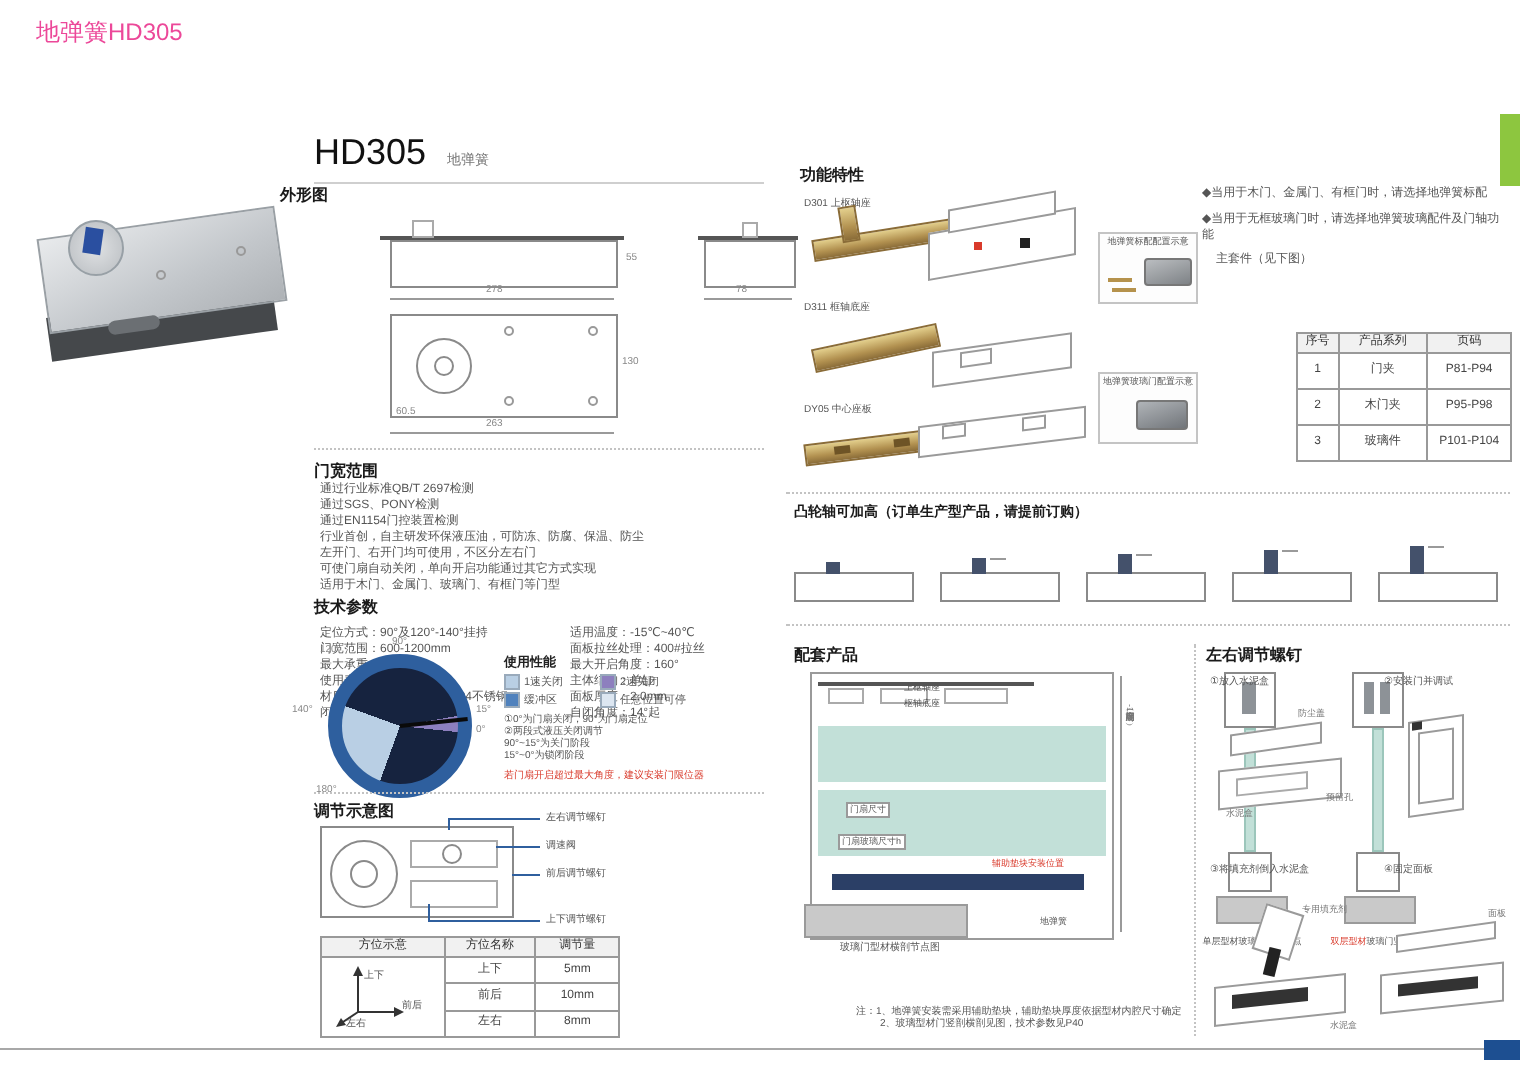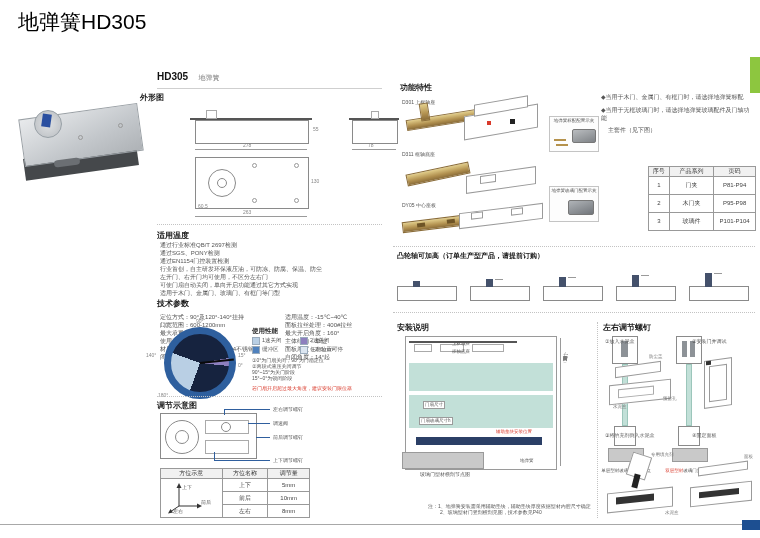--- a/index.html
+++ b/index.html
@@ -29,34 +29,34 @@
   .sq{width:6px;height:6px;display:inline-block;vertical-align:middle;margin-right:2px;border:1px solid #9ab}
   .lg1{background:#b9cfe4}.lg2{background:#8d7fbe}.lg3{background:#4f81bd}.lg4{background:#dce6f1}
   .glass{background:#c2e0d8}
   .brass{background:linear-gradient(180deg,#e3cf8c,#b29150 60%,#8a6c38)}
   .screwdot{width:3px;height:3px;border-radius:50%;border:1px solid #999;position:absolute}
   .iso{border:1px solid #9a9a9a;background:#fff}
 </style>
 </head>
 <body>
 
-<div class="a" style="left:18px;top:8px;font-size:21px;color:#000000">地弹簧HD305</div>
+<div class="a" style="left:18px;top:8px;font-size:12px;color:#ec4899">地弹簧HD305</div>
 
 <div class="a" style="left:8px;top:93px;width:142px;height:112px">
   <div class="a" style="left:16px;top:58px;width:114px;height:22px;background:#45484b;transform:rotate(-8deg)"></div>
   <div class="a" style="left:13px;top:18px;width:118px;height:46px;background:linear-gradient(160deg,#e8eaec,#c3c7cb 60%,#aeb2b6);border:1px solid #9aa0a5;transform:rotate(-8deg)"></div>
   <div class="a" style="left:26px;top:17px;width:26px;height:26px;border-radius:50%;background:radial-gradient(#dfe1e3,#b9bdc1);border:1px solid #98a0a6"></div>
   <div class="a" style="left:34px;top:21px;width:9px;height:13px;background:#2a4fa0;transform:rotate(8deg)"></div>
   <div class="screwdot" style="left:110px;top:30px"></div>
   <div class="screwdot" style="left:70px;top:42px"></div>
   <div class="a" style="left:46px;top:66px;width:26px;height:7px;border-radius:4px;background:#6b6f73;transform:rotate(-8deg)"></div>
 </div>
 
 <div class="a" style="left:157px;top:66px;width:225px;border-bottom:1px solid #cfcfcf;padding-bottom:4px">
-  <span style="font-size:10px;font-weight:bold;color:#111">HD305</span>
+  <span style="font-size:18px;font-weight:normal;color:#111">HD305</span>
   <span class="t7 g" style="margin-left:6px">地弹簧</span>
 </div>
 
 <div class="a hd" style="left:140px;top:92px">外形图</div>
 
 <div class="a bx" style="left:195px;top:120px;width:112px;height:22px"></div>
 <div class="a" style="left:190px;top:118px;width:122px;height:2px;background:#555"></div>
 <div class="a bx2" style="left:206px;top:110px;width:9px;height:7px"></div>
 <div class="a ln" style="left:195px;top:149px;width:112px;height:1px"></div>
 <div class="a dim" style="left:243px;top:142px">278</div>
@@ -77,21 +77,21 @@
   <div class="screwdot" style="left:98px;top:40px"></div>
 </div>
 <div class="a ln" style="left:195px;top:216px;width:112px;height:1px"></div>
 <div class="a dim" style="left:243px;top:209px">263</div>
 <div class="a dim" style="left:198px;top:203px">60.5</div>
 <div class="a dim" style="left:311px;top:178px">130</div>
 
 <div class="a dot" style="left:157px;top:194px;width:0px"></div>
 <div class="a dot" style="left:157px;top:224px;width:225px"></div>
 
-<div class="a hd" style="left:157px;top:230px">适用温度</div>
+<div class="a hd" style="left:157px;top:230px">门宽范围</div>
 <div class="a t6 gg" style="left:160px;top:241px;width:222px">
   <div>通过行业标准QB/T 2697检测</div>
   <div>通过SGS、PONY检测</div>
   <div>通过EN1154门控装置检测</div>
   <div class="nw">行业首创，自主研发环保液压油，可防冻、防腐、保温、防尘</div>
   <div>左开门、右开门均可使用，不区分左右门</div>
   <div>可使门扇自动关闭，单向开启功能通过其它方式实现</div>
   <div>适用于木门、金属门、玻璃门、有框门等门型</div>
 </div>
 
@@ -284,21 +284,21 @@
   <div class="a" style="left:235px;top:7px;width:7px;height:12px;background:#44516b"></div>
   <div class="a ln" style="left:244px;top:7px;width:8px;height:1px"></div>
   <div class="a bx" style="left:292px;top:18px;width:58px;height:13px"></div>
   <div class="a" style="left:308px;top:5px;width:7px;height:14px;background:#44516b"></div>
   <div class="a ln" style="left:317px;top:5px;width:8px;height:1px"></div>
 </div>
 
 <div class="a dot" style="left:393px;top:312px;width:362px"></div>
 <div class="a vdot" style="left:597px;top:322px;height:196px"></div>
 
-<div class="a hd" style="left:397px;top:322px">安装说明</div>
+<div class="a hd" style="left:397px;top:322px">配套产品</div>
 
 <div class="a" style="left:405px;top:336px;width:150px;height:132px;border:1px solid #9a9a9a">
   <div class="a" style="left:3px;top:4px;width:108px;height:2px;background:#555"></div>
   <div class="a bx2" style="left:8px;top:7px;width:16px;height:6px"></div>
   <div class="a bx2" style="left:34px;top:7px;width:22px;height:6px"></div>
   <div class="a bx2" style="left:66px;top:7px;width:30px;height:6px"></div>
   <div class="a glass" style="left:3px;top:26px;width:144px;height:28px"></div>
   <div class="a glass" style="left:3px;top:58px;width:144px;height:33px">
     <div class="t45 gg a nw" style="left:14px;top:6px;border:1px solid #9a9a9a;background:#fff;padding:0 1px">门扇尺寸</div>
     <div class="t45 gg a nw" style="left:10px;top:22px;border:1px solid #9a9a9a;background:#fff;padding:0 1px">门扇玻璃尺寸h</div>

